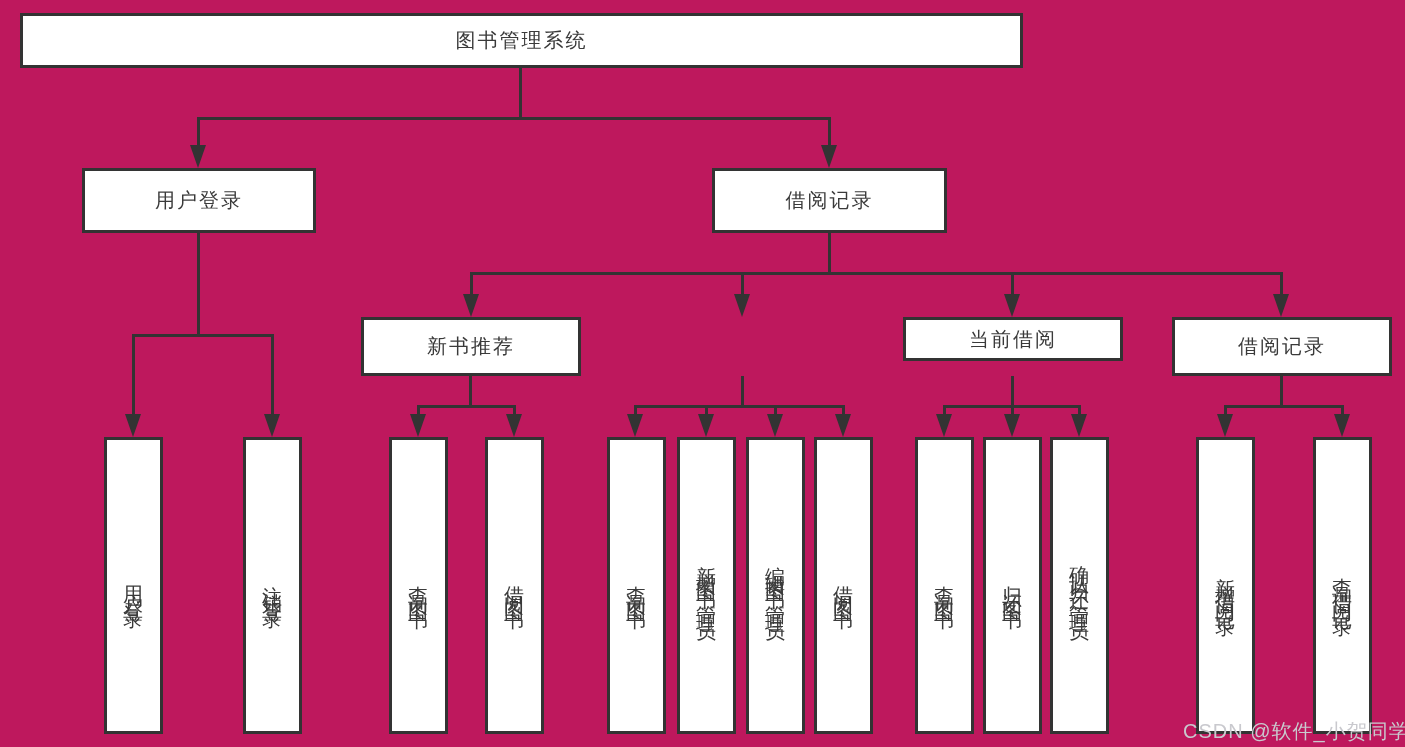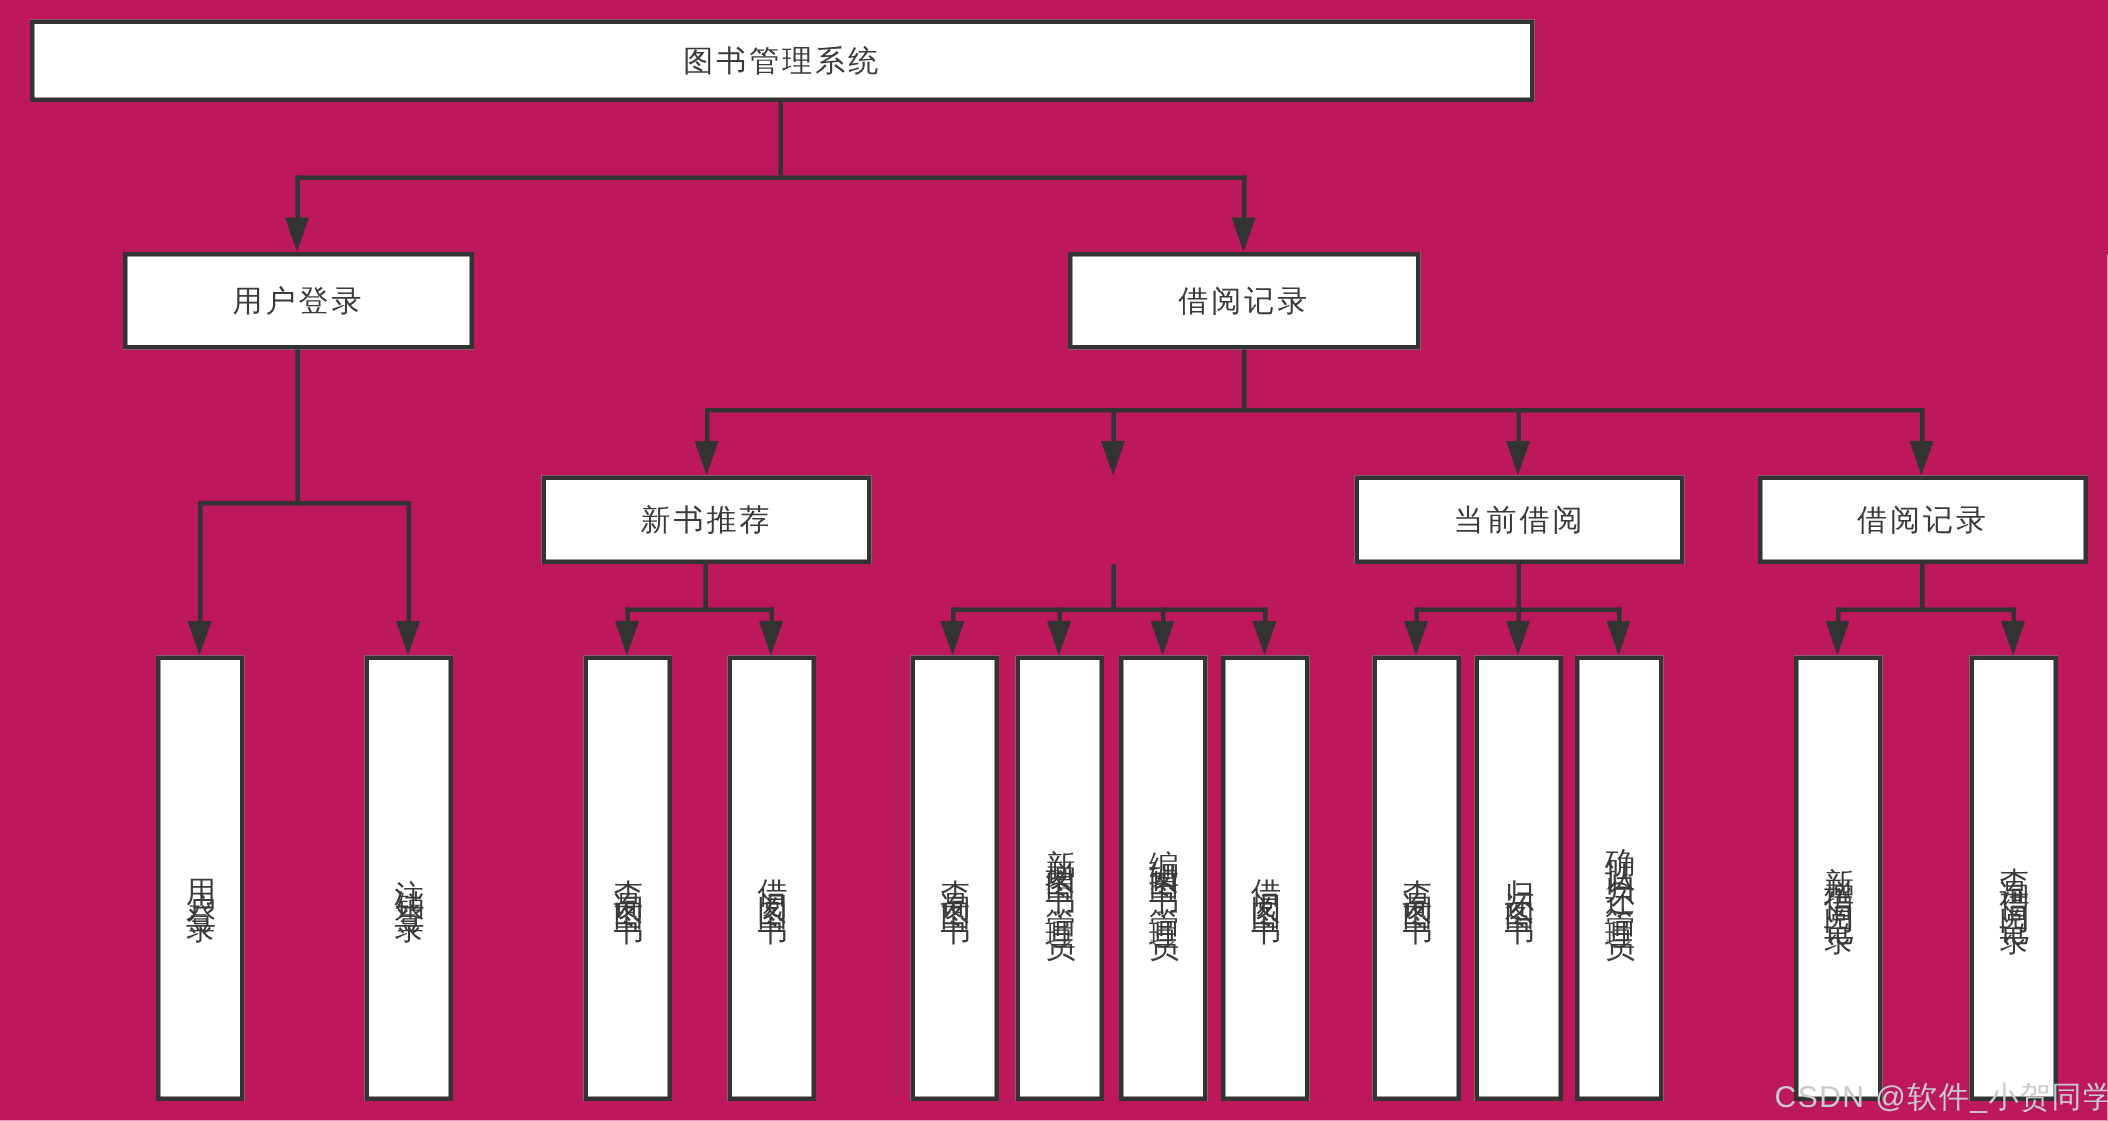--- a/index.html
+++ b/index.html
@@ -59,21 +59,21 @@
   <div class="v" style="left:741px;top:272px;height:24px;"></div>
   <div class="ar" style="left:734px;top:294px;"></div>
   <div class="v" style="left:1011px;top:272px;height:24px;"></div>
   <div class="ar" style="left:1004px;top:294px;"></div>
   <div class="v" style="left:1280px;top:272px;height:24px;"></div>
   <div class="ar" style="left:1273px;top:294px;"></div>
 
   <div class="box" style="left:361px;top:317px;width:220px;height:59px;">
     <span>新书推荐</span>
   </div>
-  <div class="box" style="left:903px;top:317px;width:220px;height:59px;">
+  <div class="box" style="left:903px;top:317px;width:220px;height:44px;">
     <span>当前借阅</span>
   </div>
   <div class="box" style="left:1172px;top:317px;width:220px;height:59px;">
     <span>借阅记录</span>
   </div>
 
   <div class="v" style="left:197px;top:233px;height:104px;"></div>
   <div class="h" style="left:132px;top:334px;width:142px;"></div>
   <div class="v" style="left:132px;top:334px;height:82px;"></div>
   <div class="ar" style="left:125px;top:414px;"></div>

